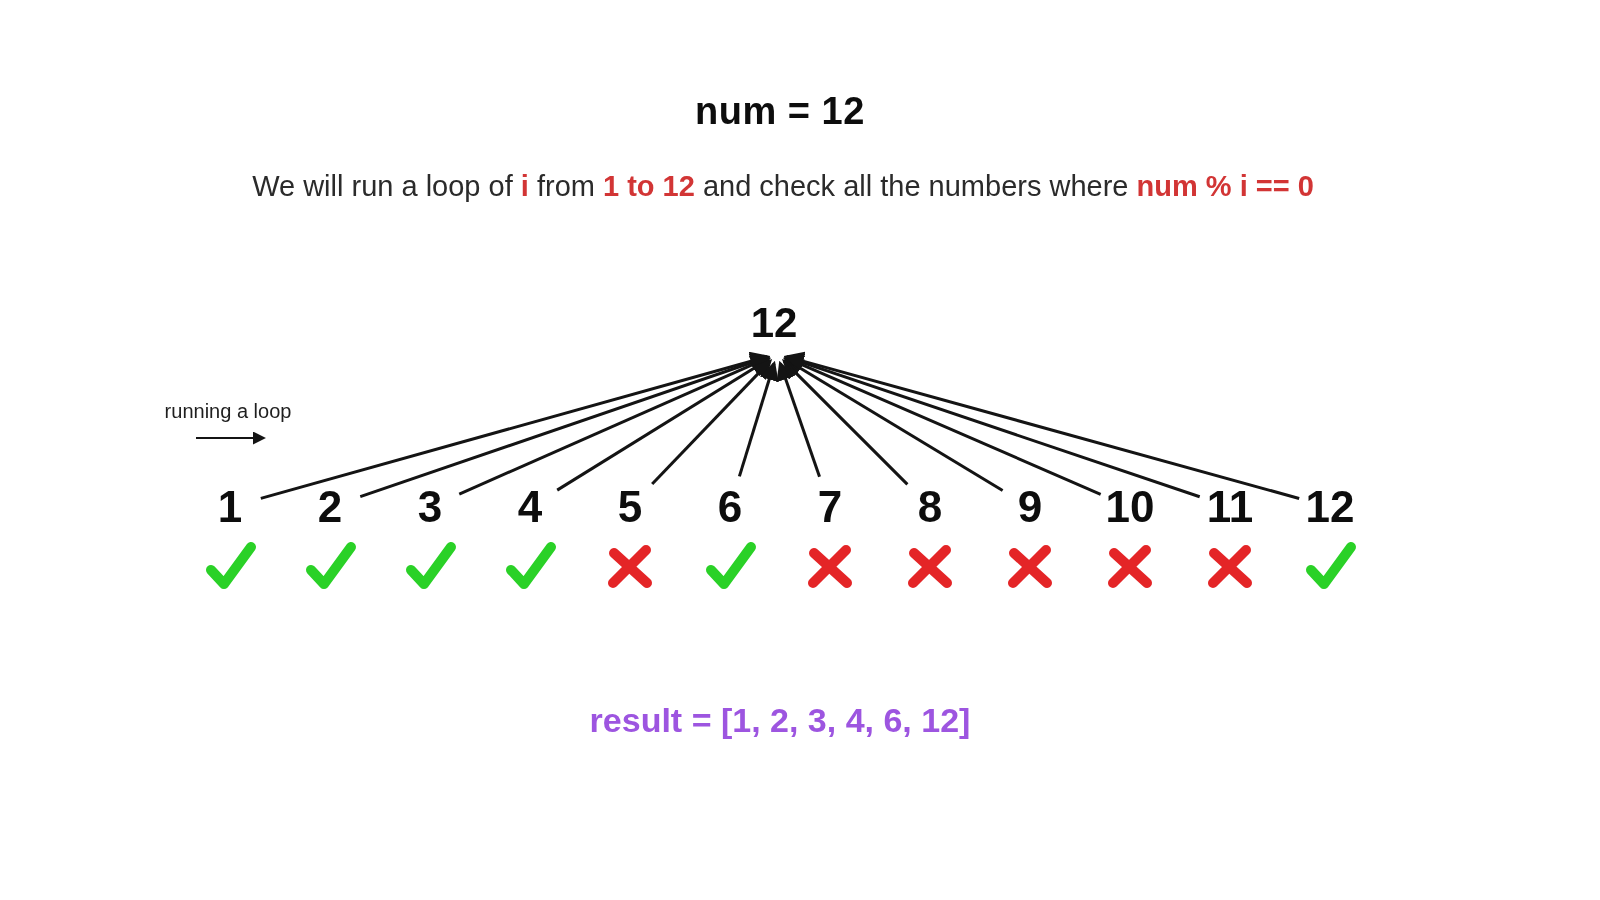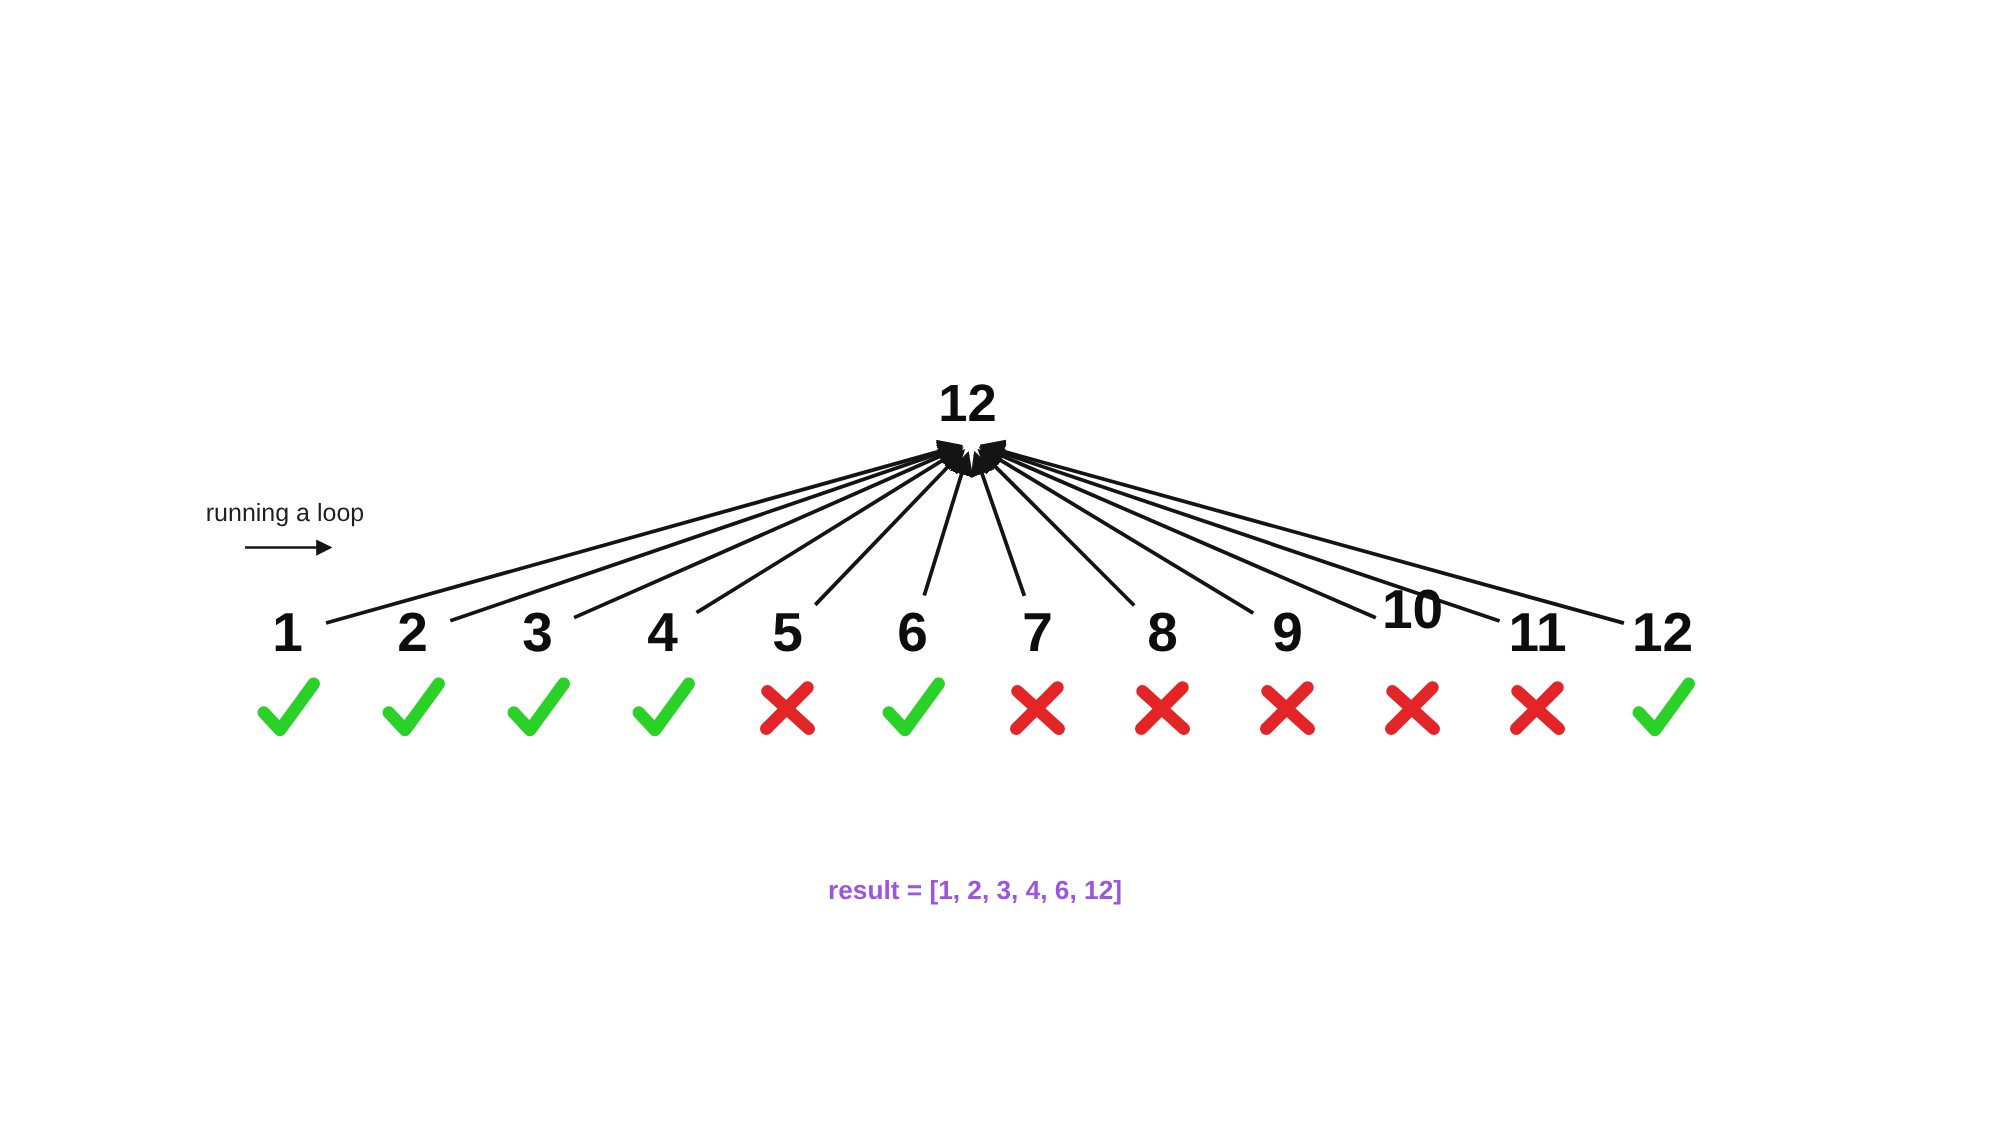--- a/index.html
+++ b/index.html
@@ -62,28 +62,30 @@
   .mark {
     position: absolute;
     transform: translate(-50%, -50%);
     width: 56px; height: 56px;
   }
   .result {
     position: absolute;
     top: 701px; left: 0; width: 1560px;
     margin: 0;
     text-align: center;
-    font-size: 21px;
+    font-size: 34px;
     font-weight: 700;
   }
 </style>
 </head>
 <body>
 
 <div class="canvas">
+  <h1 class="title">num = 12</h1>
+  <p class="subtitle"><span class="seg-normal">We will run a loop of </span><span class="seg-red" style="color: rgb(210, 53, 53);">i</span><span class="seg-normal"> from </span><span class="seg-red" style="color: rgb(210, 53, 53);">1 to 12</span><span class="seg-normal"> and check all the numbers where </span><span class="seg-red" style="color: rgb(210, 53, 53);">num % i == 0</span></p>
 
   <svg class="fan-svg" viewBox="0 0 1600 900" aria-hidden="true">
     <defs>
       <marker id="arrow" viewBox="0 0 10 10" refX="8.5" refY="5" markerWidth="6.5" markerHeight="6.5" orient="auto">
         <path d="M0,0 L10,5 L0,10 z" fill="#141414"></path>
       </marker>
     </defs>
     <g id="fan-lines-group">
         <line x1="260.81718797111733" y1="498.3802015364151" x2="767.3696287590259" y2="356.6936870198703" stroke="#141414" stroke-width="3" marker-end="url(#arrow)"></line>
         <line x1="360.27560951075105" y1="496.6372074828973" x2="767.5388720278903" y2="357.2383726615946" stroke="#141414" stroke-width="3" marker-end="url(#arrow)"></line>
@@ -110,21 +112,21 @@
   <div id="numbers-row">
       <span class="num" style="left: 230px; top: 507px;">1</span>
       <span class="num" style="left: 330px; top: 507px;">2</span>
       <span class="num" style="left: 430px; top: 507px;">3</span>
       <span class="num" style="left: 530px; top: 507px;">4</span>
       <span class="num" style="left: 630px; top: 507px;">5</span>
       <span class="num" style="left: 730px; top: 507px;">6</span>
       <span class="num" style="left: 830px; top: 507px;">7</span>
       <span class="num" style="left: 930px; top: 507px;">8</span>
       <span class="num" style="left: 1030px; top: 507px;">9</span>
-      <span class="num" style="left: 1130px; top: 488px;">10</span>
+      <span class="num" style="left: 1130px; top: 507px;">10</span>
       <span class="num" style="left: 1230px; top: 507px; text-align: center;">11</span>
       <span class="num" style="left: 1330px; top: 507px;">12</span>
     </div>
   <div id="marks-row">
       <svg class="mark" viewBox="0 0 56 56" style="left: 230px; top: 565px;">
         <path d="M9 33 L22 47 L49 10" stroke="#2ad127" fill="none" stroke-width="10" stroke-linecap="round" stroke-linejoin="round"></path>
       </svg>
       <svg class="mark" viewBox="0 0 56 56" style="left: 330px; top: 565px;">
         <path d="M9 33 L22 47 L49 10" stroke="#2ad127" fill="none" stroke-width="10" stroke-linecap="round" stroke-linejoin="round"></path>
       </svg>

